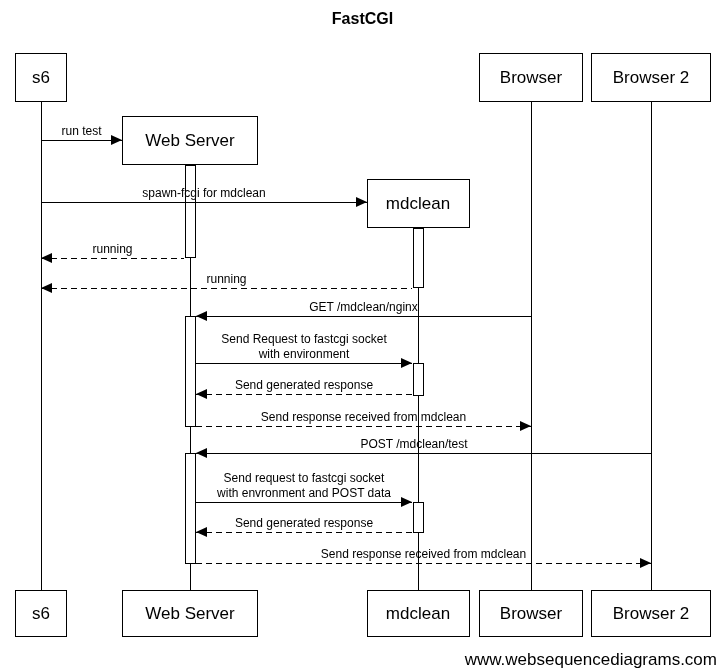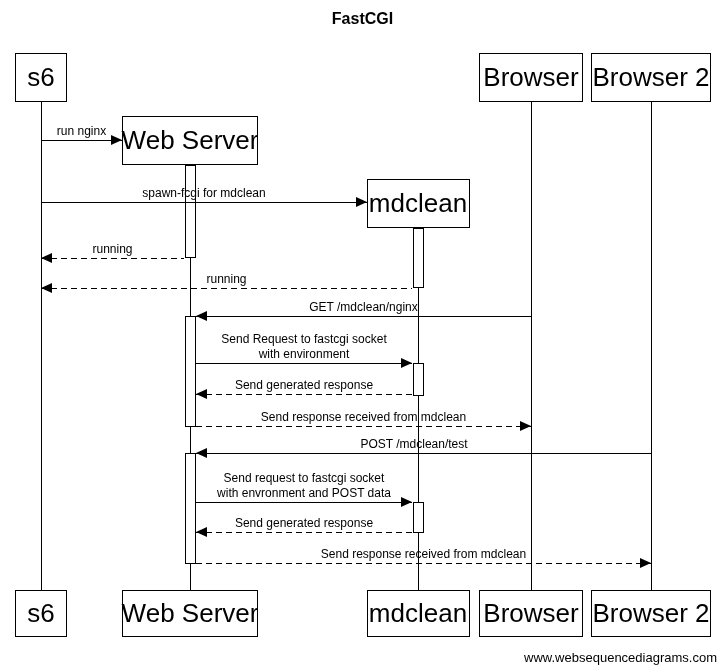--- a/index.html
+++ b/index.html
@@ -17,30 +17,30 @@
     position: absolute;
     top: 10px; left: 0;
     width: 100%;
     text-align: center;
     font-size: 16px;
     font-weight: bold;
   }
   .footer {
     position: absolute;
     top: 650px; right: 8px;
-    font-size: 13px;
+    font-size: 17px;
   }
   .abox {
     position: absolute;
     background: #ffffff;
     border: 1.5px solid #000000;
     display: flex;
     align-items: center;
     justify-content: center;
-    font-size: 26px;
+    font-size: 17px;
     white-space: nowrap;
     z-index: 3;
   }
   .lifeline {
     position: absolute;
     width: 1px;
     background: #000000;
     z-index: 1;
   }
   .activation {
@@ -100,21 +100,21 @@
       <div class="abox" style="left: 122px; top: 116px; width: 136px; height: 49px;">Web Server</div>
       <div class="abox" style="left: 122px; top: 590px; width: 136px; height: 47px;">Web Server</div>
       <div class="abox" style="left: 366.5px; top: 179px; width: 103px; height: 49px;">mdclean</div>
       <div class="abox" style="left: 366.5px; top: 590px; width: 103px; height: 47px;">mdclean</div>
       <div class="abox" style="left: 479px; top: 53px; width: 104px; height: 49px;">Browser</div>
       <div class="abox" style="left: 479px; top: 590px; width: 104px; height: 47px;">Browser</div>
       <div class="abox" style="left: 591px; top: 53px; width: 120px; height: 49px;">Browser 2</div>
       <div class="abox" style="left: 591px; top: 590px; width: 120px; height: 47px;">Browser 2</div>
       <div class="mline solid" style="left: 41px; top: 140px; width: 81px;"></div>
       <div class="ahead right" style="left: 111px; top: 135.1px;"></div>
-      <div class="mlabel" style="left: 81.5px; bottom: 534px;">run nginx</div>
+      <div class="mlabel" style="left: 81.5px; bottom: 534px;">run test</div>
       <div class="mline solid" style="left: 41px; top: 202px; width: 326px;"></div>
       <div class="ahead right" style="left: 356px; top: 197.1px;"></div>
       <div class="mlabel" style="left: 204px; bottom: 472px;">spawn-fcgi for mdclean</div>
       <div class="mline dashed" style="left: 41px; top: 258px; width: 143px;"></div>
       <div class="ahead left" style="left: 41px; top: 253.1px;"></div>
       <div class="mlabel" style="left: 112.5px; bottom: 416px;">running</div>
       <div class="mline dashed" style="left: 41px; top: 288px; width: 371px;"></div>
       <div class="ahead left" style="left: 41px; top: 283.1px;"></div>
       <div class="mlabel" style="left: 226.5px; bottom: 386px;">running</div>
       <div class="mline solid" style="left: 196px; top: 316px; width: 335px;"></div>

